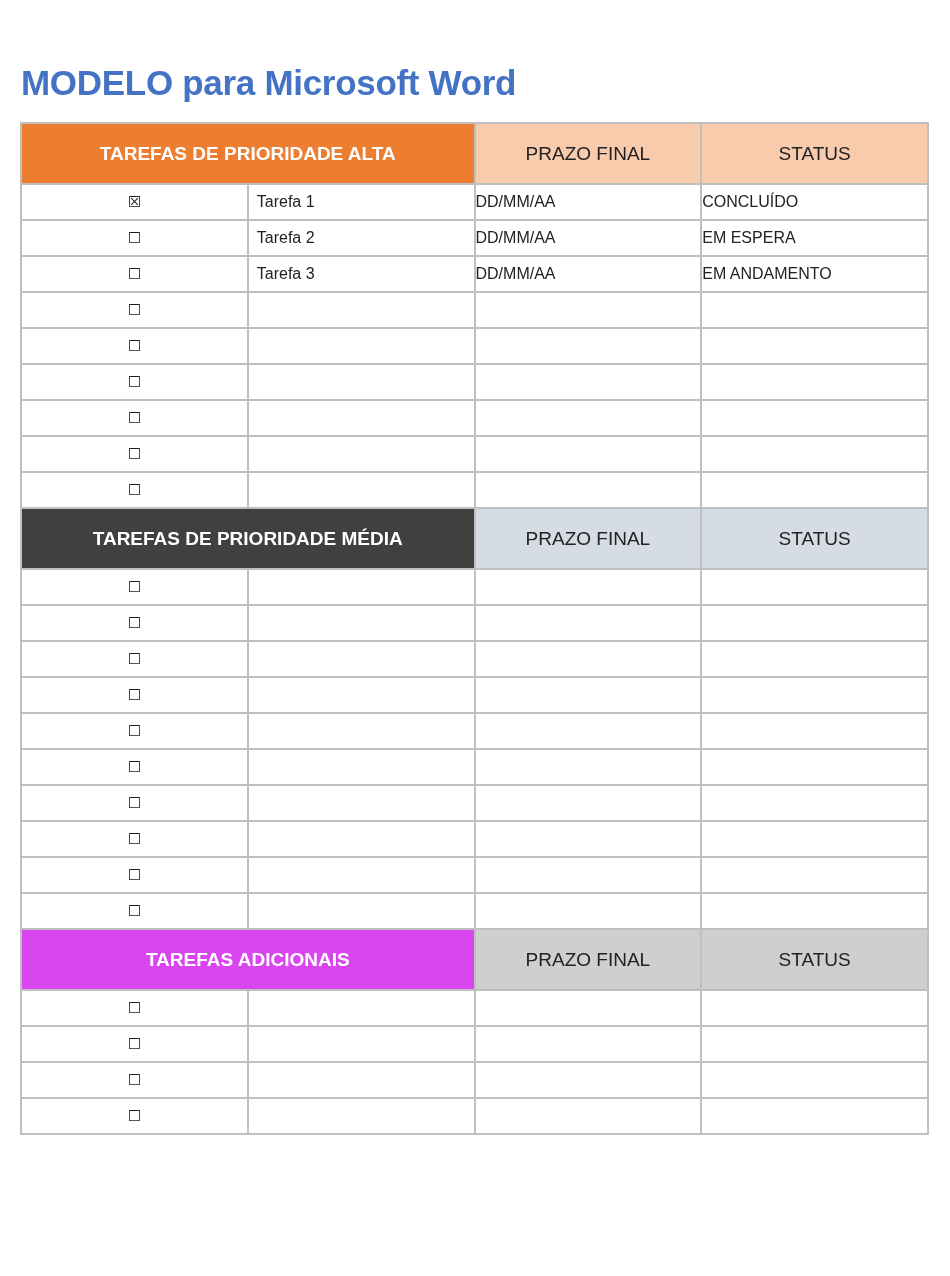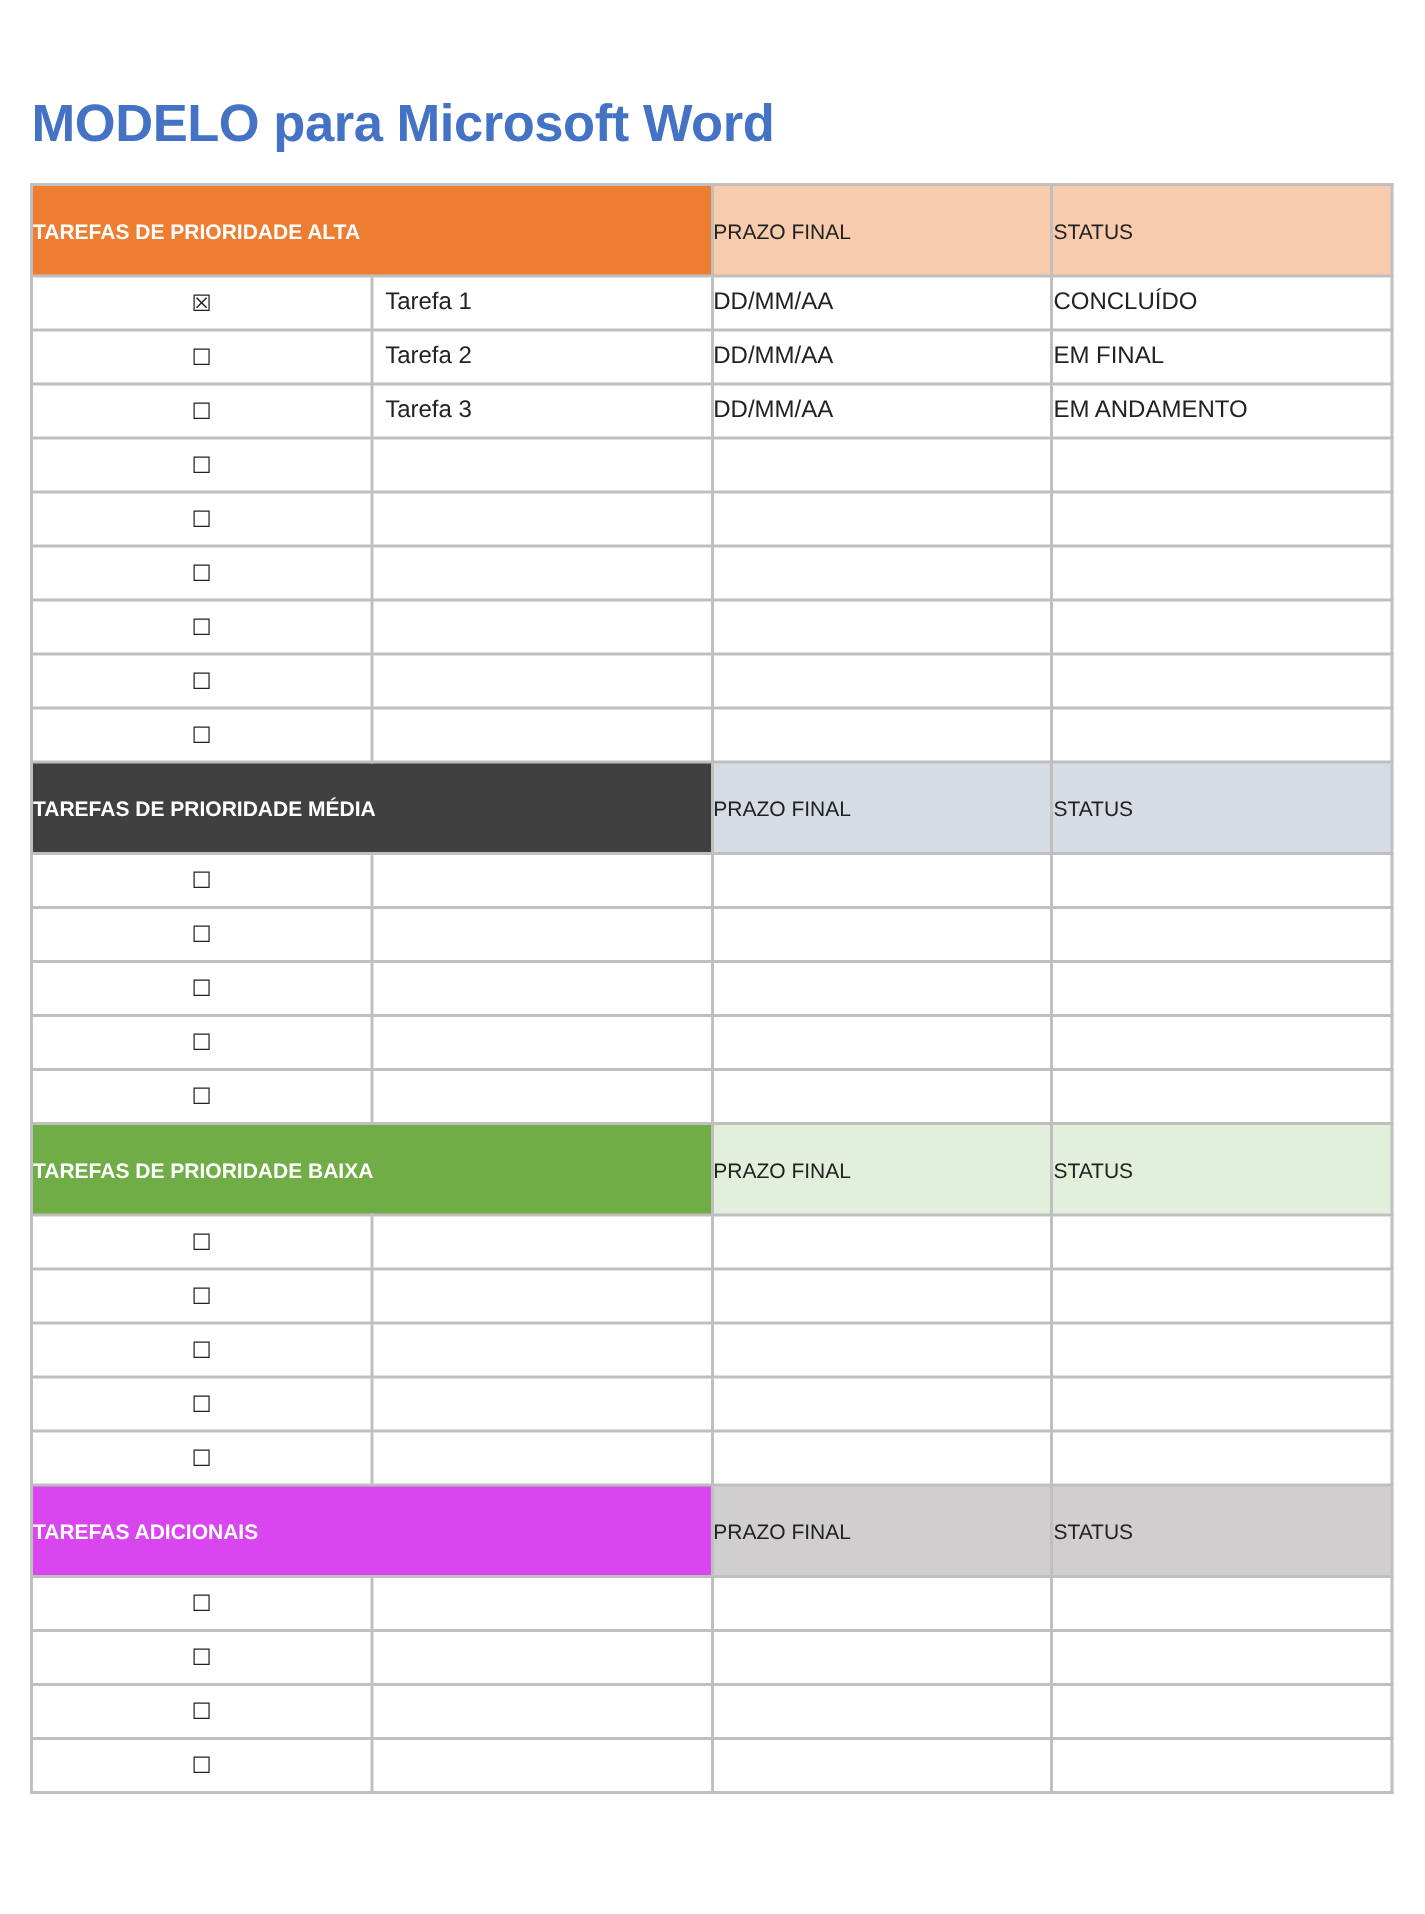--- a/index.html
+++ b/index.html
@@ -3,21 +3,21 @@
 <meta charset="utf-8">
 <style>
   html,body{margin:0;padding:0;background:#fff;}
   body{width:950px;height:1276px;position:relative;font-family:"Liberation Sans",sans-serif;overflow:hidden;}
   .title{position:absolute;left:21px;top:14px;margin:0;color:#4472c4;font-weight:bold;font-size:35px;line-height:46px;letter-spacing:-0.3px;}
   table{position:absolute;left:20px;top:122px;width:909px;border-collapse:collapse;table-layout:fixed;}
   td{border:2px solid #bfbfbf;padding:0;font-size:16px;color:#222;height:34px;}
   td.chk{width:40px;text-align:center;font-size:15px;}
   td.task{padding-left:8px;border-radius:14px;}
   td.c{}
-  tr.hdr td{height:59px;font-size:14px;}
+  tr.hdr td{height:59px;font-size:19px;text-align:center;}
   tr.hdr td.hmain{color:#fff;font-weight:bold;}
 </style>
 </head>
 <body>
 
 <h1 class="title">
   <br>
   <span>MODELO para Microsoft Word</span>
 </h1>
 
@@ -31,21 +31,21 @@
       <tr>
         <td class="chk">☒</td>
         <td class="task">Tarefa 1</td>
         <td class="c">DD/MM/AA</td>
         <td class="c">CONCLUÍDO</td>
       </tr>
       <tr>
         <td class="chk">☐</td>
         <td class="task">Tarefa 2</td>
         <td class="c">DD/MM/AA</td>
-        <td class="c">EM FINAL</td>
+        <td class="c">EM ESPERA</td>
       </tr>
       <tr>
         <td class="chk">☐</td>
         <td class="task">Tarefa 3</td>
         <td class="c">DD/MM/AA</td>
         <td class="c">EM ANDAMENTO</td>
       </tr>
       <tr>
         <td class="chk">☐</td>
         <td class="task"></td>
@@ -110,25 +110,20 @@
         <td class="task"></td>
         <td class="c"></td>
         <td class="c"></td>
       </tr>
       <tr>
         <td class="chk">☐</td>
         <td class="task"></td>
         <td class="c"></td>
         <td class="c"></td>
       </tr>
-      <tr class="hdr">
-        <td colspan="2" class="hmain" style="background:#70ad47">TAREFAS DE PRIORIDADE BAIXA</td>
-        <td style="background:#e2efda">PRAZO FINAL</td>
-        <td style="background:#e2efda">STATUS</td>
-      </tr>
       <tr>
         <td class="chk">☐</td>
         <td class="task"></td>
         <td class="c"></td>
         <td class="c"></td>
       </tr>
       <tr>
         <td class="chk">☐</td>
         <td class="task"></td>
         <td class="c"></td>

